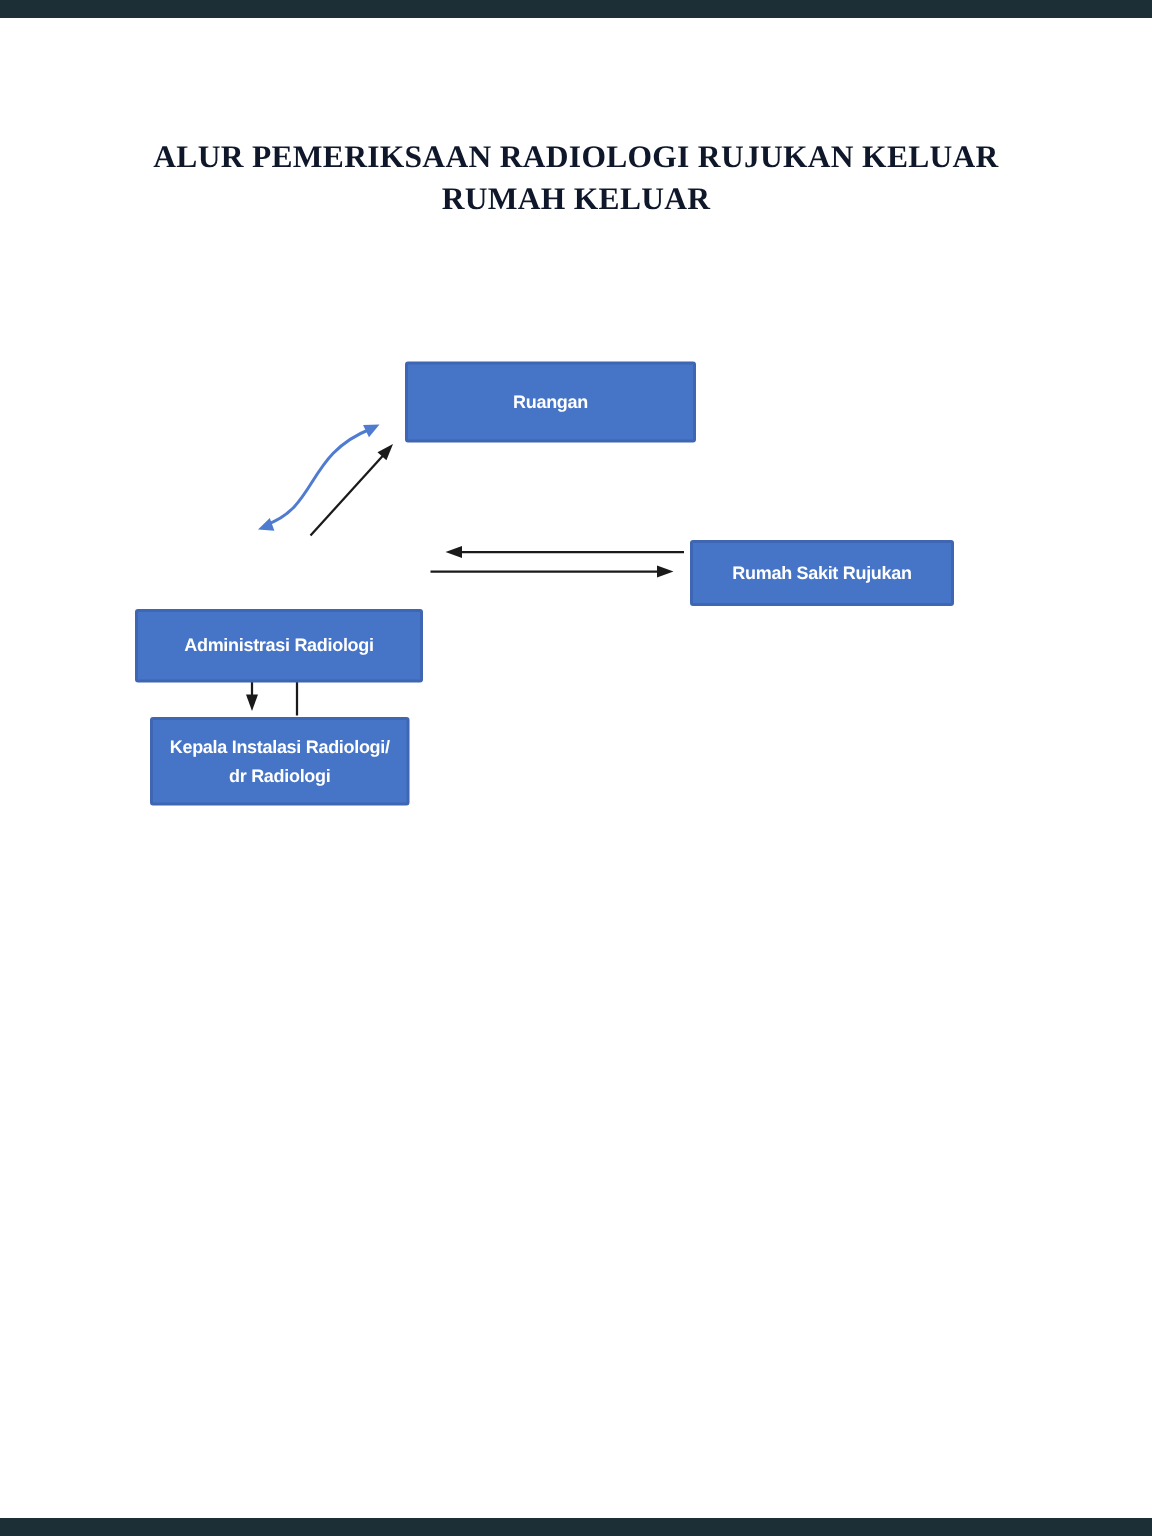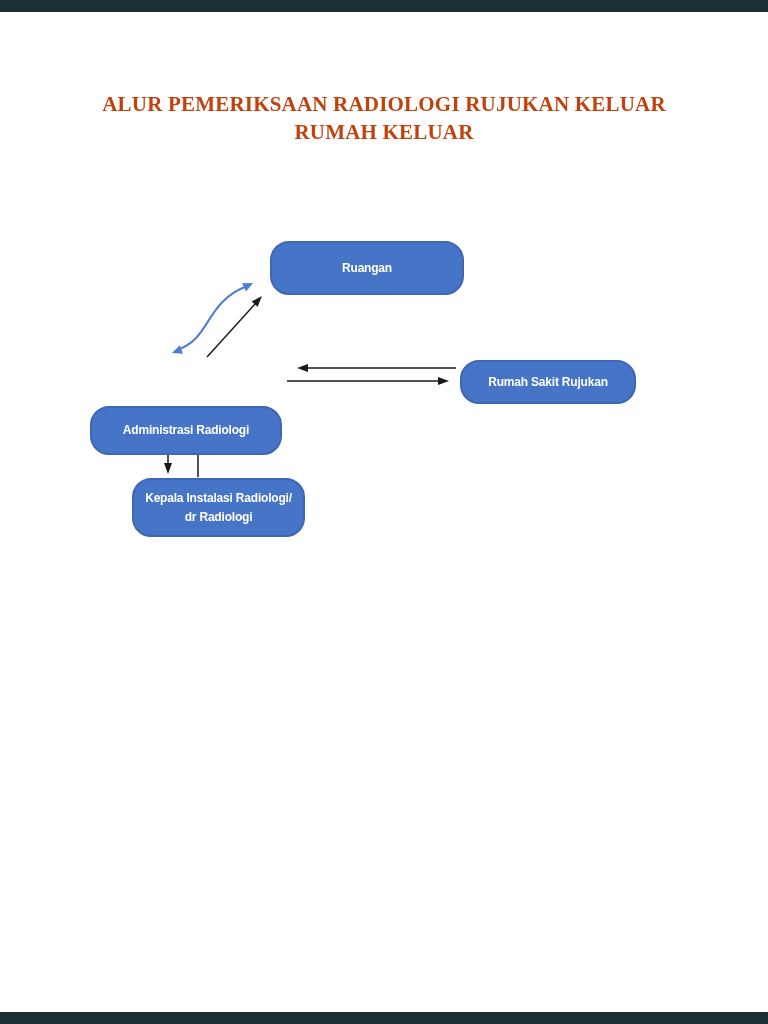--- a/index.html
+++ b/index.html
@@ -30,48 +30,48 @@
   .doc-title {
     position: absolute;
     top: 90px;
     left: 0;
     width: 768px;
     text-align: center;
     font-family: "Liberation Serif", serif;
     font-weight: 700;
     font-size: 21px;
     line-height: 28px;
-    color: #c2410c;
+    color: #0f172a;
     letter-spacing: 0.2px;
   }
   .doc-title span { display: block; }
 
   .node {
     position: absolute;
     box-sizing: border-box;
     background: #4674c6;
     border: 2px solid #3e66b2;
-    border-radius: 19px;
+    border-radius: 2px;
     color: #ffffff;
     font-weight: 700;
     font-size: 12px;
     letter-spacing: -0.2px;
     display: flex;
     flex-direction: column;
     align-items: center;
     justify-content: center;
     text-align: center;
     line-height: 19px;
   }
   .node span { display: block; white-space: nowrap; }
 
   #node-ruangan        { left: 270px; top: 241px; width: 194px; height: 54px; }
   #node-administrasi   { left:  90px; top: 358px; width: 192px; height: 49px; margin-top: 48px; }
   #node-rumah-sakit    { left: 460px; top: 360px; width: 176px; height: 44px; }
-  #node-kepala         { left: 100px; top: 478px; width: 173px; height: 59px; margin-left: 32px; }
+  #node-kepala         { left: 100px; top: 478px; width: 173px; height: 59px; }
 
   svg.arrows {
     position: absolute;
     left: 0; top: 0;
     width: 768px;
     height: 1024px;
     pointer-events: none;
   }
   .black-line { stroke: #1a1a1a; stroke-width: 1.5; fill: none; }
   .black-head { fill: #1a1a1a; stroke: none; }

